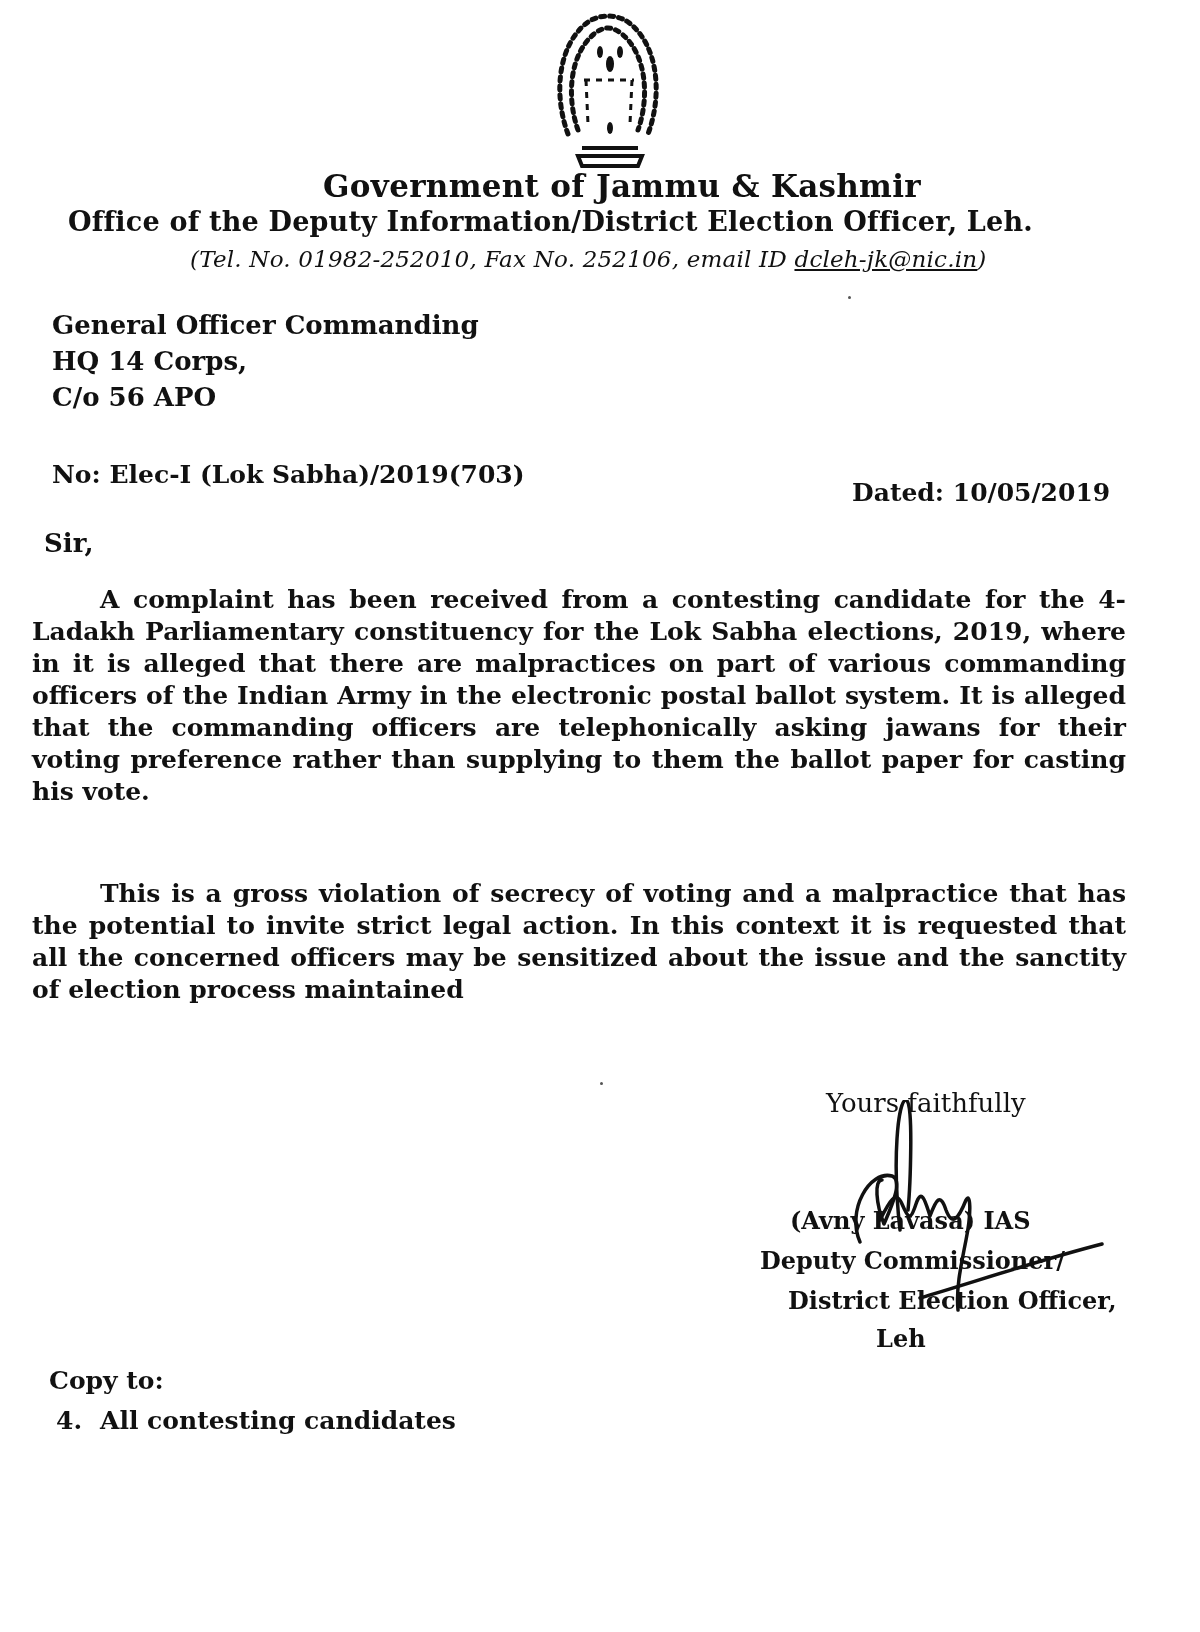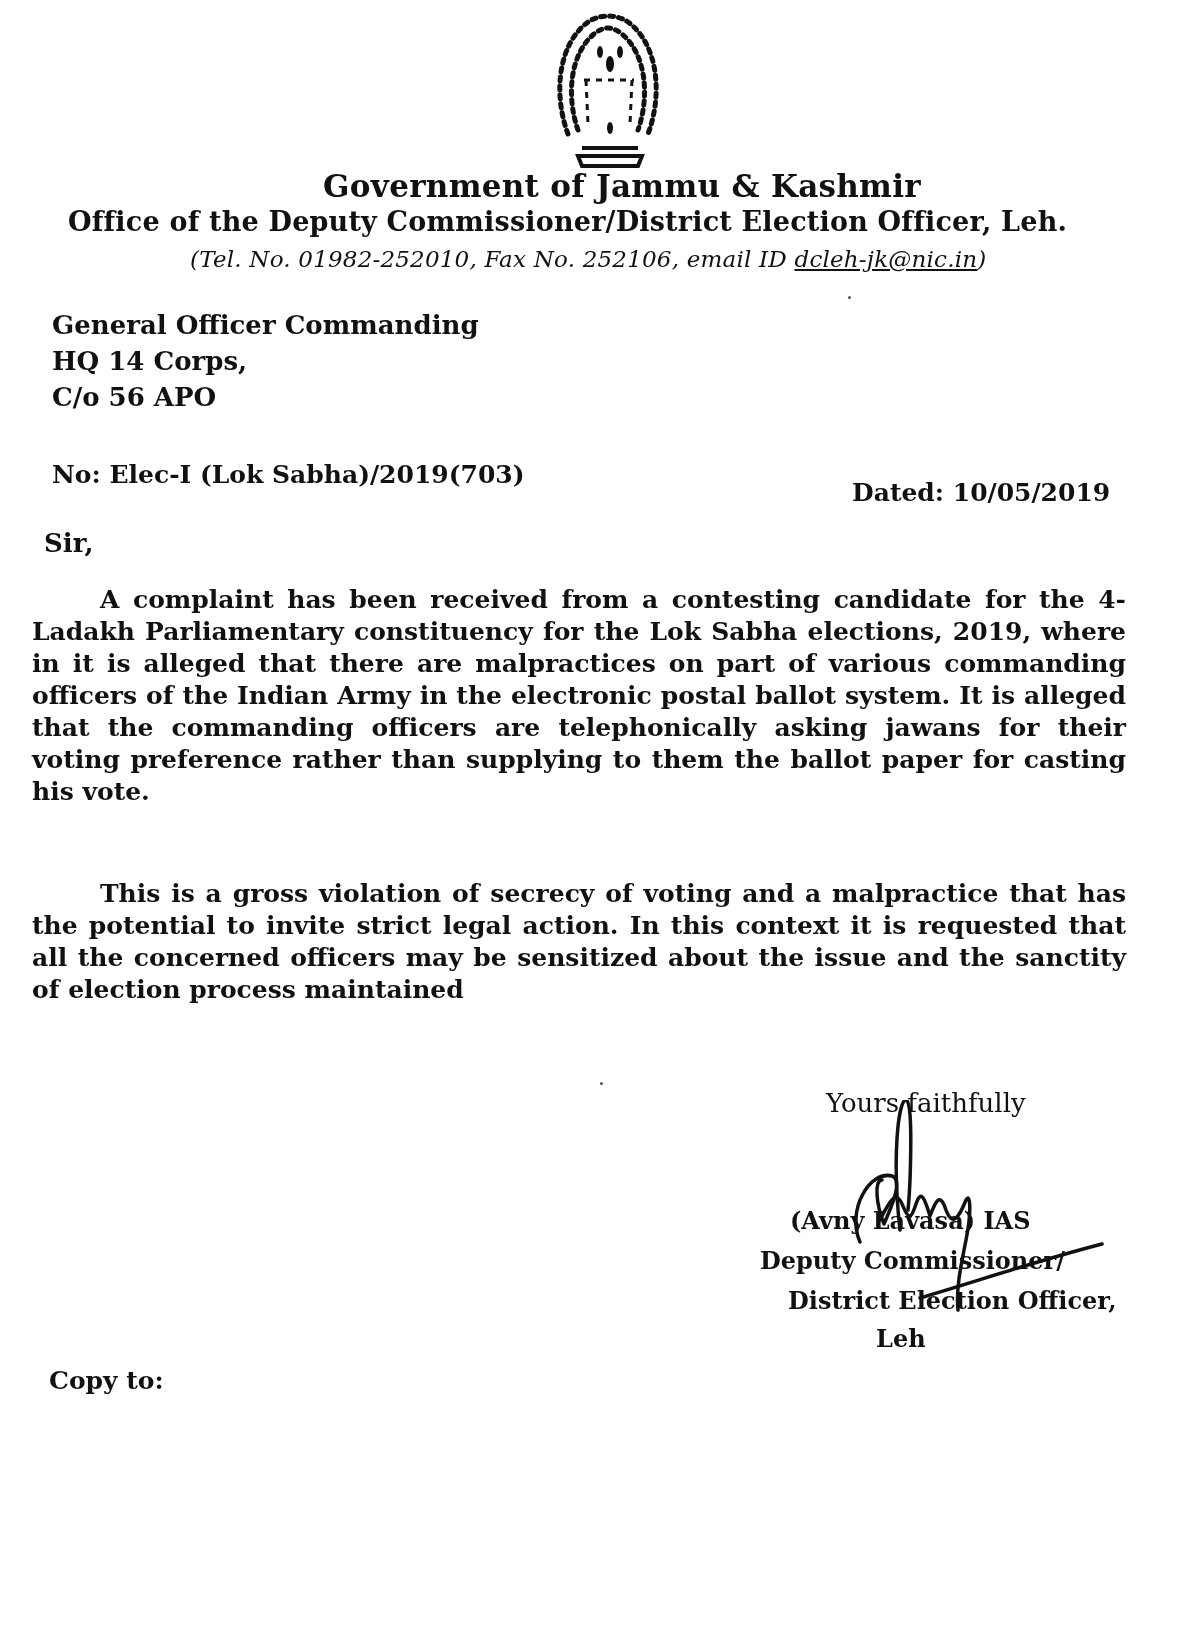--- a/index.html
+++ b/index.html
@@ -56,21 +56,21 @@
       <ellipse cx="62" cy="124" rx="3" ry="6"></ellipse>
     </g>
     <g fill="none" stroke="#111" stroke-width="4">
       <path d="M34 144 L90 144"></path>
       <path d="M30 152 L94 152 L90 162 L34 162 Z"></path>
     </g>
   </svg>
 </div>
 
 <div class="abs hdr1">Government of Jammu &amp; Kashmir</div>
-<div class="abs hdr2">Office of the Deputy Commissioner/District Election Officer, Leh.</div>
+<div class="abs hdr2">Office of the Deputy Information/District Election Officer, Leh.</div>
 <div class="abs hdr3"><span>(Tel. No. 01982-252010, Fax No. 252106, email ID </span><span class="email">dcleh-jk@nic.in</span><span>)</span></div>
 
 <div class="speck" style="left:848px; top:296px;"></div>
 
 <div class="abs addr" style="top:310px;">General Officer Commanding</div>
 <div class="abs addr" style="top:346px;">HQ 14 Corps,</div>
 <div class="abs addr" style="top:382px;">C/o 56 APO</div>
 
 <div class="abs ref">No: Elec-I (Lok Sabha)/2019(703)</div>
 <div class="abs date">Dated: 10/05/2019</div>
@@ -93,13 +93,14 @@
       <path d="M120 130 C112 60 118 0 126 0 C134 0 130 90 128 110"></path>
       <path d="M80 142 C66 110 90 70 112 76 C124 80 110 110 104 124 C96 104 94 80 102 80"></path>
       <path d="M100 120 C110 100 116 90 122 104 C128 118 130 122 136 104 C142 86 146 104 150 116 C156 100 160 92 166 110 C172 126 178 120 186 100 C190 92 192 110 186 140 C180 170 176 190 178 210"></path>
       <path d="M140 198 C200 180 260 160 322 144"></path>
     </g>
   </svg>
 </div>
 
 <div class="abs copy-h">Copy to:</div>
 <ul class="abs copy-list">
+  <li><span class="num">4.</span><span>All contesting candidates</span></li>
 </ul>
 
 </body></html>

